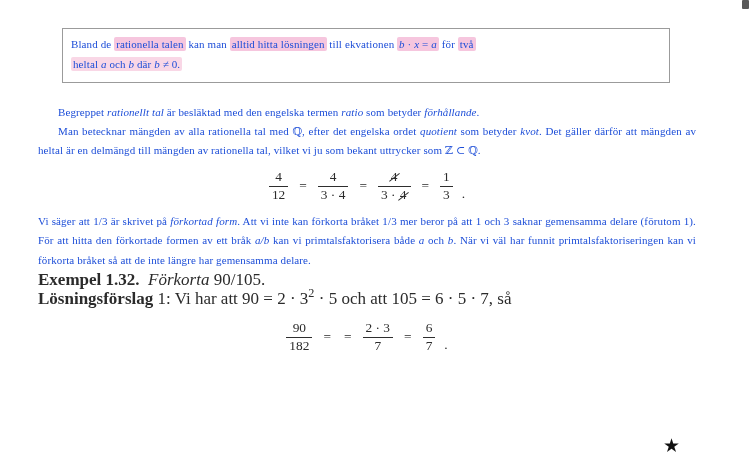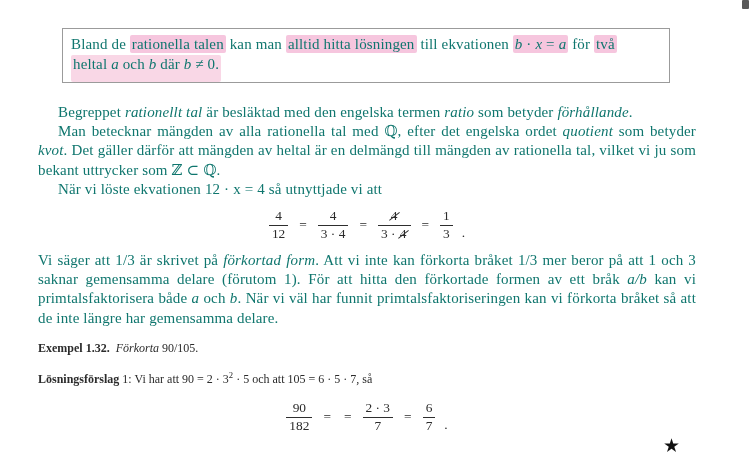--- a/index.html
+++ b/index.html
@@ -44,25 +44,25 @@
 
   
   .column {
     position: absolute;
     left: 38px;
     top: 28px;
     width: 658px;
   }
 
   .bodytext {
-    font-size: 15px;
+    font-size: 11px;
     line-height: 19.4px;
     text-align: justify;
     text-justify: inter-word;
-    color: #0f766e;
+    color: #1d4ed8;
     letter-spacing: 0.01em;
   }
 
   .indent { text-indent: 20px; }
 
   
   .definition-box {
     position: relative;
     margin: 0 0 0 24px;
     width: 608px;
@@ -78,21 +78,21 @@
 
   .hl {
     background: #f6c6de;
     padding: 1px 2px 1px 2px;
     border-radius: 2px;
     box-decoration-break: clone;
     -webkit-box-decoration-break: clone;
   }
   .hl-soft {
     background: #f9d7e6;
-    padding: 1px 2px 10px 2px;
+    padding: 1px 2px 1px 2px;
     border-radius: 2px;
     box-decoration-break: clone;
     -webkit-box-decoration-break: clone;
   }
 
   i, .it { font-style: italic; }
   .mathvar {
     font-family: "Liberation Serif", "DejaVu Serif", serif;
     font-style: italic;
   }
@@ -152,23 +152,22 @@
     right: -2px;
     top: 50%;
     height: 1px;
     background: #2e2e2e;
     transform: rotate(-38deg);
     transform-origin: center;
   }
 
   
   .heading-line {
-    font-size: 12px;
+    font-size: 17px;
     line-height: 19.4px;
-    margin-top: 11px;
   }
   .bold { font-weight: bold; }
 
   
   .star-marker {
     position: absolute;
     left: 663px;
     top: 436px;
     font-size: 19px;
     line-height: 19px;
@@ -196,21 +195,20 @@
       <div class="bodytext">
         <span>Bland de </span><span class="hl">rationella talen</span><span> kan man </span><span class="hl">alltid hitta lösningen</span><span> till ekvationen </span><span class="hl"><span class="mathvar">b</span><span class="mathnum"> · </span><span class="mathvar">x</span><span class="mathnum"> = </span><span class="mathvar">a</span></span><span> för </span><span class="hl">två</span><br>
         <span class="hl-soft"><span>heltal </span><span class="mathvar">a</span><span> och </span><span class="mathvar">b</span><span> där </span><span class="mathvar">b</span><span class="mathnum"> ≠ 0.</span></span>
       </div>
     </div>
 
     <p class="bodytext para indent" style="margin-top:20px;"><span>Begreppet </span><i>rationellt tal</i><span> är besläktad med den engelska termen </span><i>ratio</i><span> som betyder </span><i>förhållande</i><span>.</span></p>
 
     <p class="bodytext para indent"><span>Man betecknar mängden av alla rationella tal med </span><span class="bb">ℚ</span><span>, efter det engelska ordet </span><i>quotient</i><span> som betyder </span><i>kvot</i><span>. Det gäller därför att mängden av heltal är en delmängd till mängden av rationella tal, vilket vi ju som bekant uttrycker som </span><span class="bb">ℤ</span><span> ⊂ </span><span class="bb">ℚ</span><span>.</span></p>
 
-    <p class="bodytext para indent"><span>När vi löste ekvationen </span><span class="mathnum">12 · x = 4</span><span> så utnyttjade vi att</span></p>
 
     <div class="display-eq">
       <div class="eqrow">
         <span class="frac">
           <span class="num">4</span>
           <span class="bar"></span>
           <span class="den">12</span>
         </span>
         <span class="rel">=</span>
         <span class="frac">

